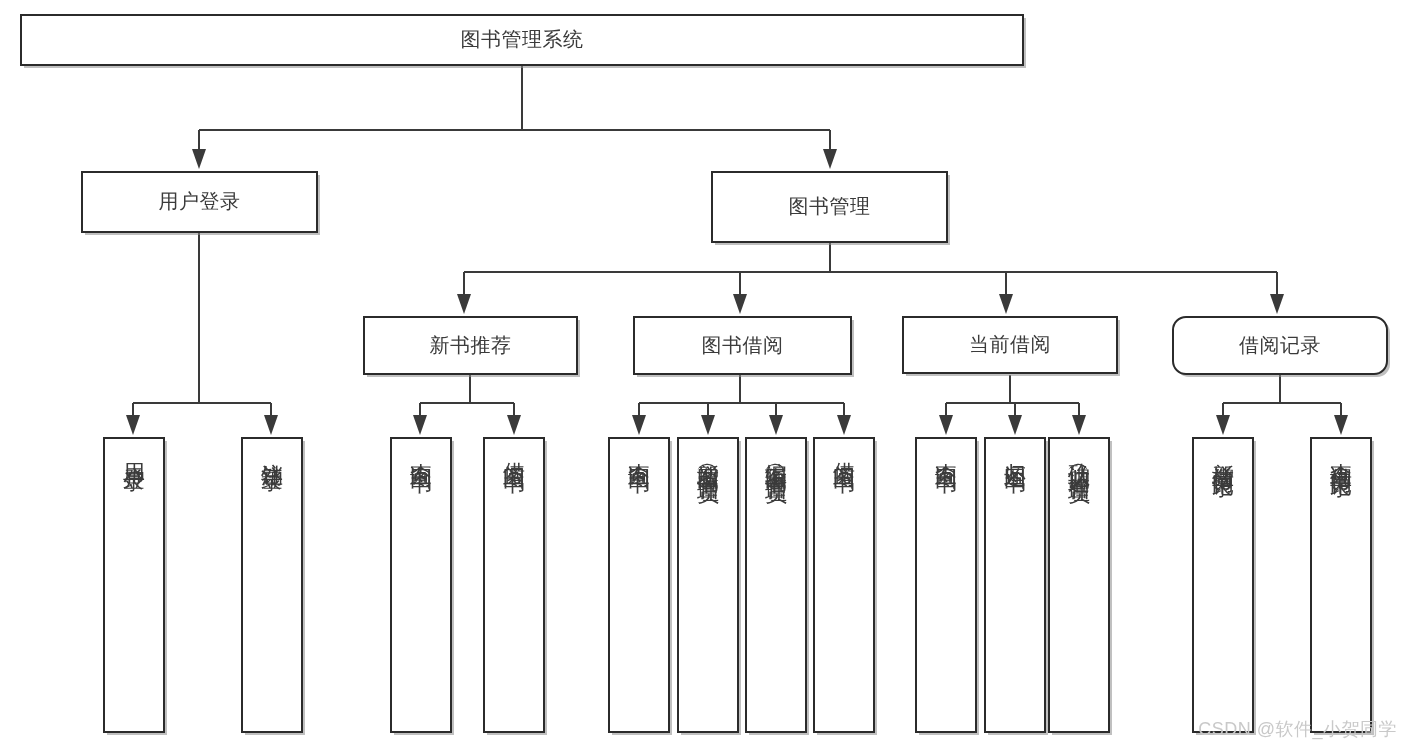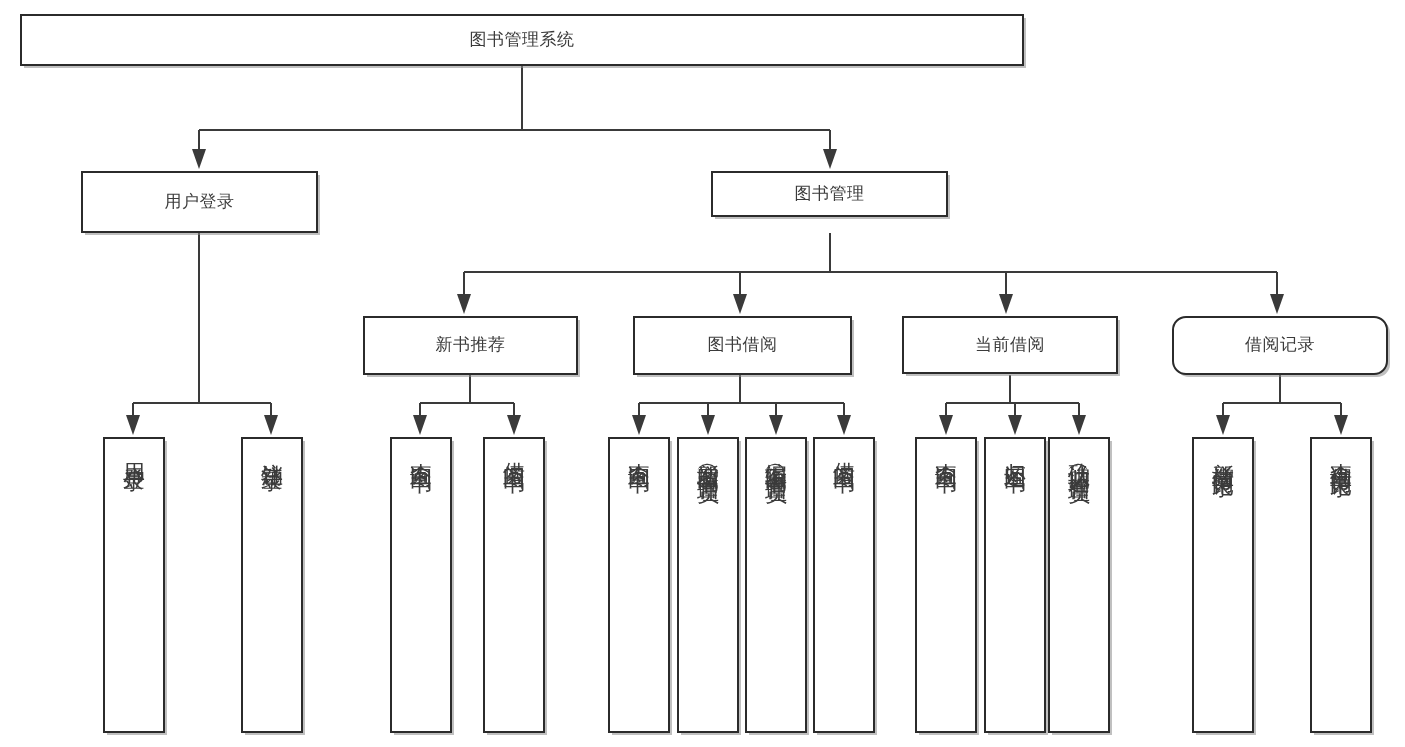--- a/index.html
+++ b/index.html
@@ -33,21 +33,21 @@
     border: 2px solid #2b2b2b;
     box-shadow: 3px 3px 0 -1px rgba(140,140,140,0.55);
     display: flex;
     align-items: center;
     justify-content: center;
     overflow: hidden;
   }
   .node-label {
     color: #3b3b3b;
     font-family: "Liberation Sans", sans-serif;
-    font-size: 17px;
+    font-size: 20px;
     line-height: 1.18;
     letter-spacing: 0.5px;
     white-space: nowrap;
     text-align: center;
   }
   .node-box.vertical {
     align-items: flex-start;
     padding-top: 6px;
   }
   .node-box.vertical .node-label {
@@ -130,21 +130,21 @@
       <path d="M 1334 415 L 1348 415 L 1341 435 Z" fill="#3a3a3a"></path>
     </svg>
 
   <div id="node-layer">
       <div class="node-box" style="left: 20px; top: 14px; width: 1004px; height: 52px;">
         <span class="node-label">图书管理系统</span>
       </div>
       <div class="node-box" style="left: 81px; top: 171px; width: 237px; height: 62px;">
         <span class="node-label">用户登录</span>
       </div>
-      <div class="node-box" style="left: 711px; top: 171px; width: 237px; height: 46px;">
+      <div class="node-box" style="left: 711px; top: 171px; width: 237px; height: 72px;">
         <span class="node-label">图书管理</span>
       </div>
       <div class="node-box" style="left: 363px; top: 316px; width: 215px; height: 59px;">
         <span class="node-label">新书推荐</span>
       </div>
       <div class="node-box" style="left: 633px; top: 316px; width: 219px; height: 59px;">
         <span class="node-label">图书借阅</span>
       </div>
       <div class="node-box" style="left: 902px; top: 316px; width: 216px; height: 58px; align-items: center;">
         <span class="node-label">当前借阅</span>
@@ -186,14 +186,15 @@
         <span class="node-label">确认归还（管理员）</span>
       </div>
       <div class="node-box vertical" style="left: 1192px; top: 437px; width: 62px; height: 296px;">
         <span class="node-label">新增借阅记录</span>
       </div>
       <div class="node-box vertical" style="left: 1310px; top: 437px; width: 62px; height: 296px;">
         <span class="node-label">查询借阅记录</span>
       </div>
     </div>
 
+  <div class="watermark">CSDN @软件_小贺同学</div>
 
 </div>
 
 </body></html>

